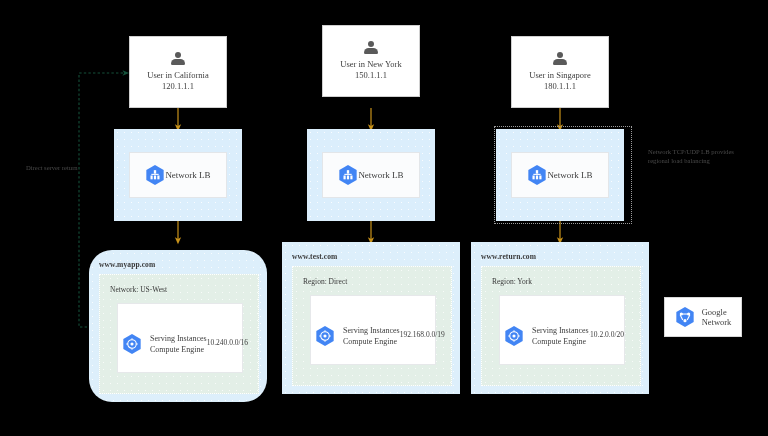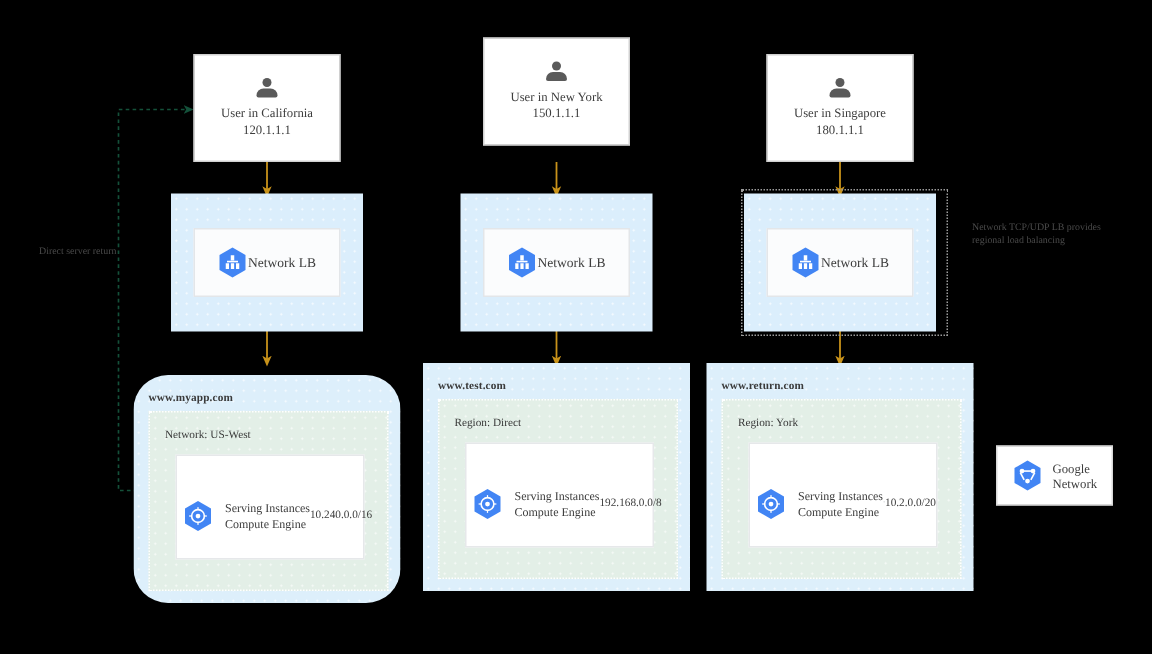--- a/index.html
+++ b/index.html
@@ -370,21 +370,21 @@
               <rect x="4.9" y="12.5" width="2.4" height="1" fill="#ffffff"></rect>
               <rect x="16.7" y="12.5" width="2.4" height="1" fill="#ffffff"></rect>
             </svg>
           </span>
           <span>
             <div class="instance-text">Serving Instances</div>
             <div class="instance-text">Compute Engine</div>
           </span>
         </div>
         <div class="instance-divider"></div>
-        <div class="instance-cidr">192.168.0.0/8</div>
+        <div class="instance-cidr">192.168.0.0/19</div>
       </div>
     </div>
   </div>
 
   <div class="abs site-box" style="left:471px; top:242px;">
     <div class="site-title">www.return.com</div>
     <div class="region-box">
       <div class="region-title">Region: York</div>
       <div class="instance-card">
         <div class="instance-head">

